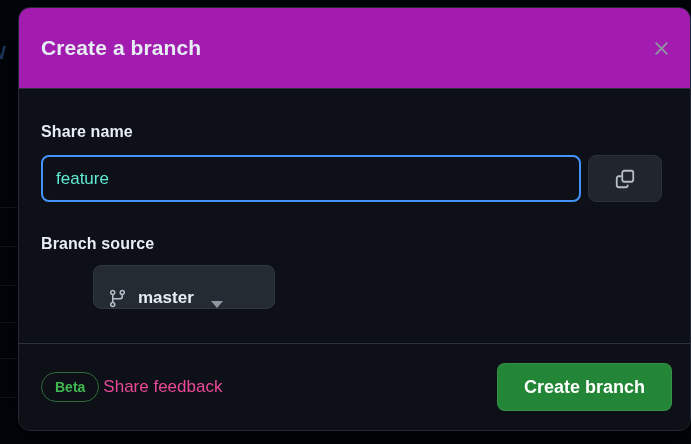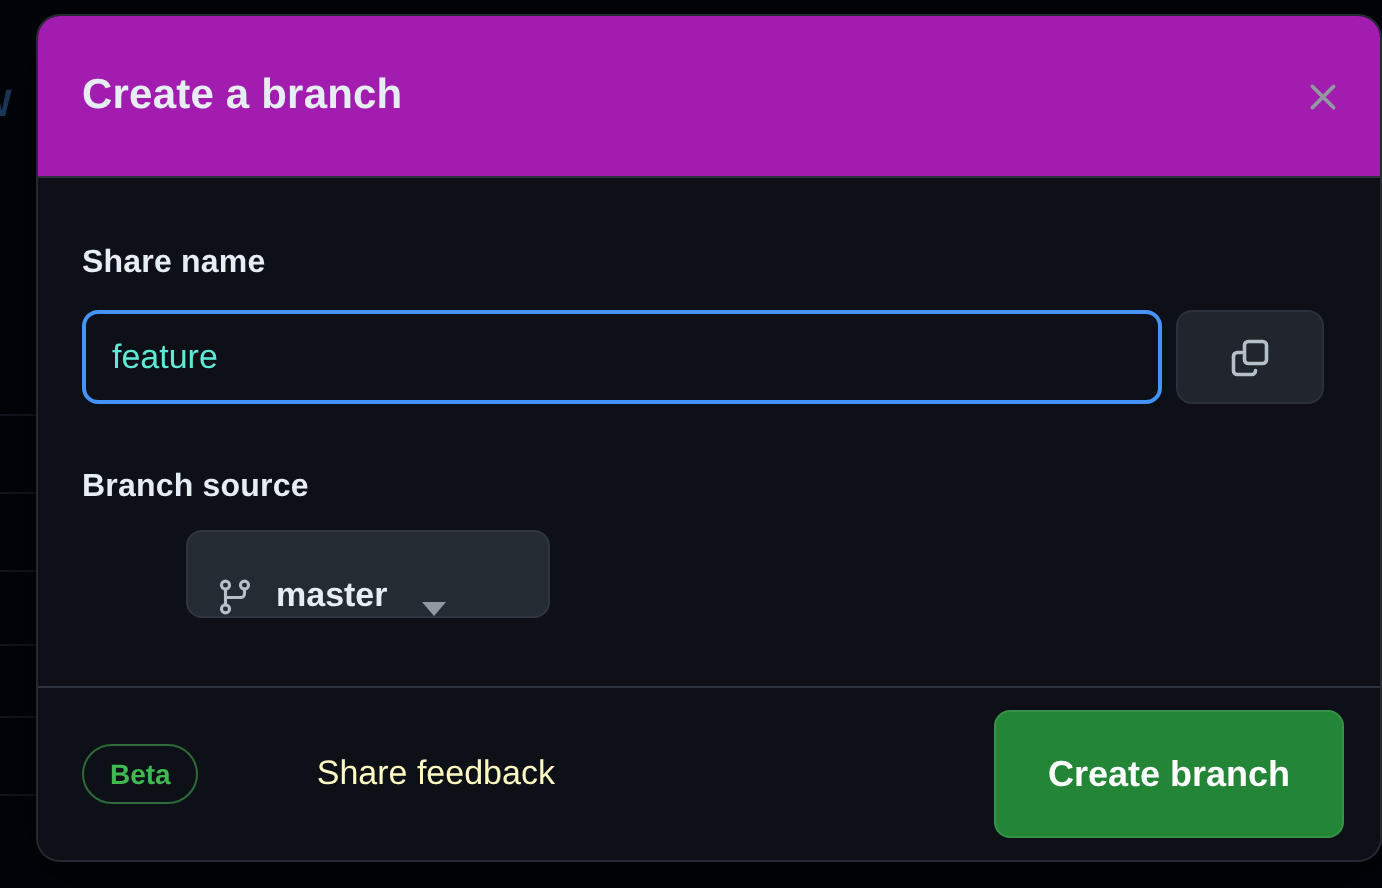--- a/index.html
+++ b/index.html
@@ -184,47 +184,46 @@
     background: #0d1117;
     box-sizing: border-box;
   }
   .footer-left {
     position: absolute;
     left: 22px;
     top: 50%;
     transform: translateY(-50%);
     display: flex;
     align-items: center;
-    gap: 26px;
+    gap: 4px;
   }
   .beta-badge {
     display: inline-flex;
     align-items: center;
     justify-content: center;
     height: 28px;
     padding: 0 13px;
     border: 1px solid #2d6b3a;
     border-radius: 999px;
     color: #3fb950;
     font-size: 14px;
     font-weight: 600;
   }
   .feedback-link {
-    color: #fef9c3;
+    color: #ec4899;
     font-size: 17px;
     text-decoration: none;
     cursor: pointer;
-    margin-left: 33px;
   }
   .create-button {
     position: absolute;
     right: 18px;
     top: 50%;
     transform: translateY(-50%);
-    height: 64px;
+    height: 48px;
     padding: 0 26px;
     background: #238636;
     border: 1px solid rgba(240,246,252,.1);
     border-radius: 8px;
     color: #ffffff;
     font-family: "Liberation Sans", sans-serif;
     font-size: 18px;
     font-weight: 600;
     cursor: pointer;
     text-align: right;

